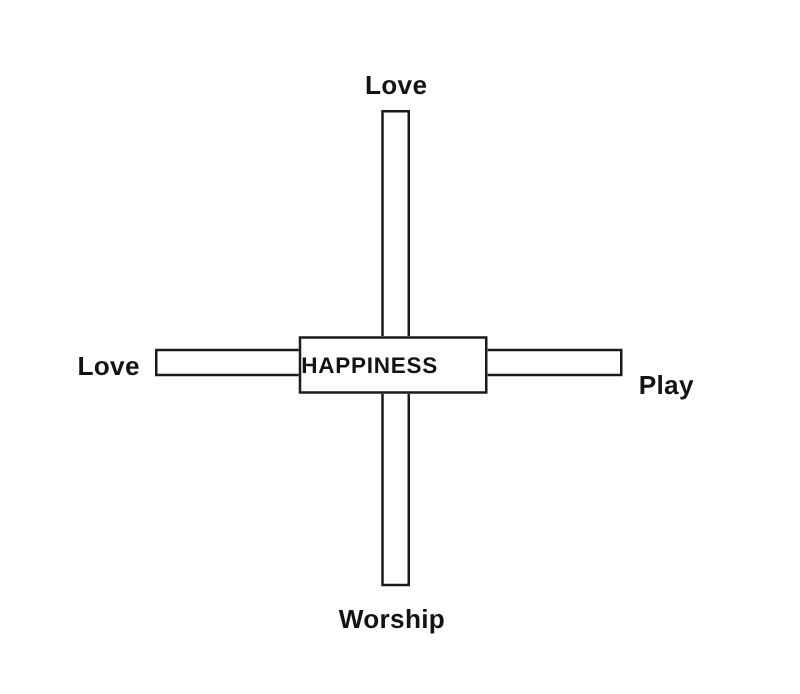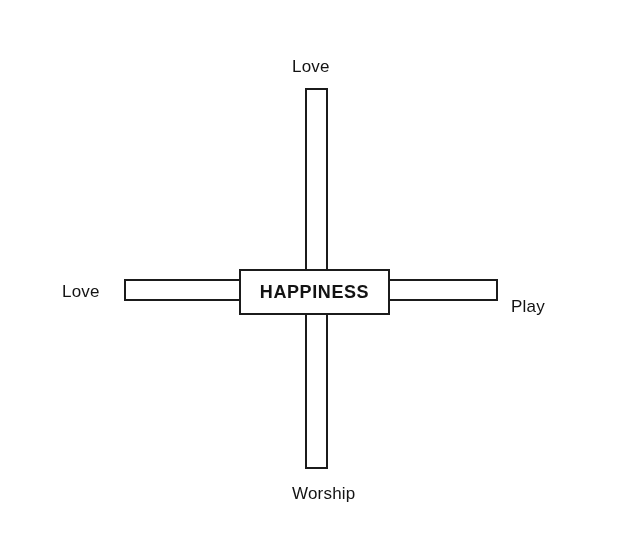--- a/index.html
+++ b/index.html
@@ -43,43 +43,42 @@
     position: absolute;
     left: 239px;
     top: 269px;
     width: 151px;
     height: 46px;
     background: #ffffff;
     border: 2px solid #1b1b1b;
     box-sizing: border-box;
     display: flex;
     align-items: center;
-    justify-content: center;
     z-index: 5;
   }
   #center-box .center-label {
     font-size: 18px;
     font-weight: bold;
     color: #131313;
     letter-spacing: 0.6px;
     white-space: nowrap;
   }
 
   
   .axis-label {
     position: absolute;
-    font-size: 17px;
-    font-weight: normal;
+    font-size: 21px;
+    font-weight: bold;
     color: #131313;
     white-space: nowrap;
     letter-spacing: 0.2px;
     z-index: 6;
   }
   #label-love    { left: 292px; top: 57px; }
-  #label-worship { left: 292px; top: 484px; }
+  #label-worship { left: 271px; top: 484px; }
   #label-work    { left: 62px;  top: 282px; }
   #label-play    { left: 511px; top: 297px; }
 </style>
 </head>
 <body>
 
 <div id="diagram-canvas">
 
   <div class="bar" id="vertical-bar"></div>
   <div class="bar" id="horizontal-bar"></div>

